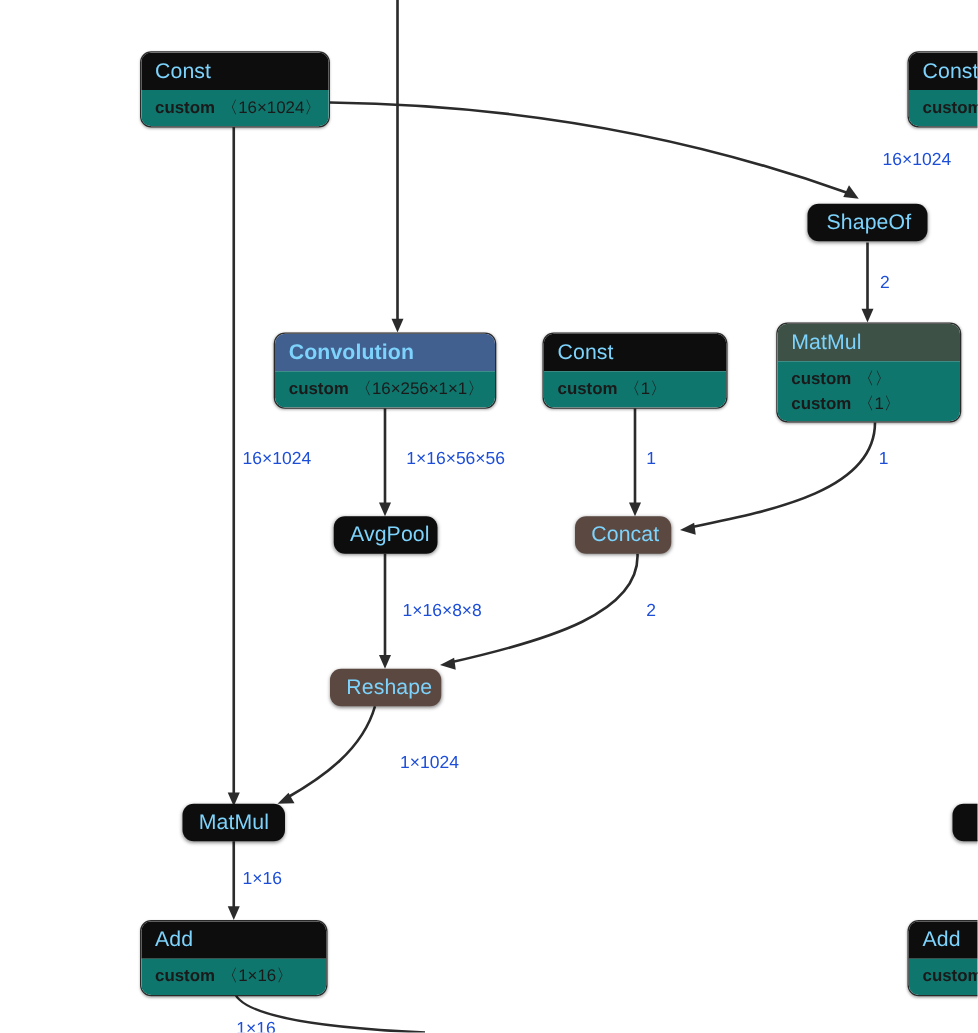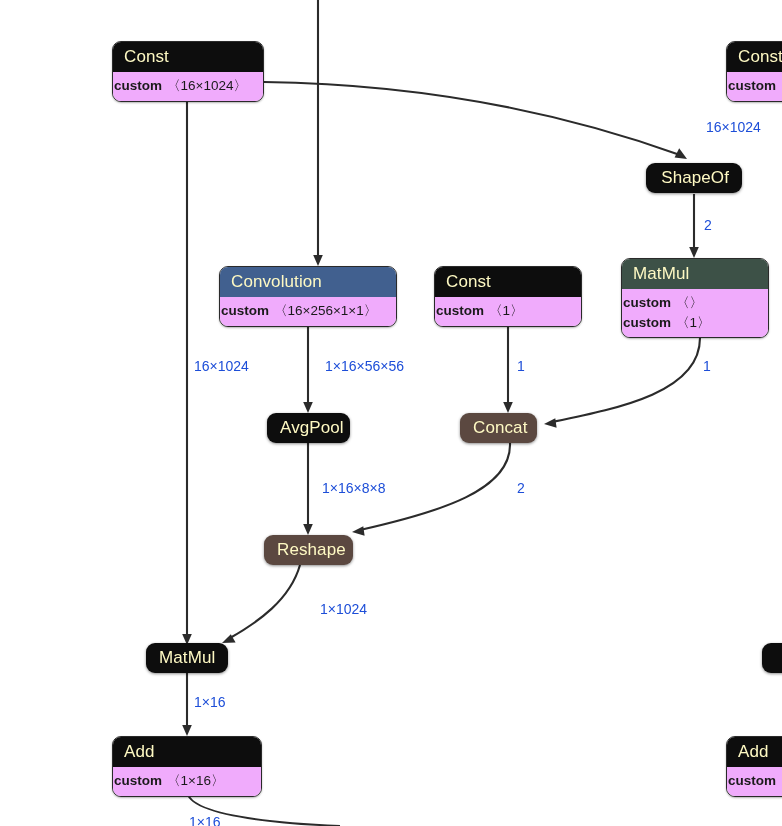--- a/index.html
+++ b/index.html
@@ -37,33 +37,33 @@
     background: #ffffff;
     border: 1.4px solid #2a2a2a;
     box-shadow: 0 1px 2px rgba(0,0,0,0.30);
   }
   .node.simple {
     border: none;
     box-shadow: 0 1px 3px rgba(0,0,0,0.45);
   }
   .node-title {
     font-size: 17px;
-    color: #fef9c3;
+    color: #7dd3fc;
     padding: 5px 11px 6px 11px;
     line-height: 1.12;
     white-space: nowrap;
     letter-spacing: 0.1px;
   }
   .node.simple .node-title {
     padding: 5px 13px 6px 13px;
     text-align: right;
   }
   .node-body {
-    background: #f0abfc;
-    padding: 4px 11px 5px 1px;
+    background: #0f766e;
+    padding: 4px 11px 5px 11px;
   }
   .attr-row {
     font-size: 13.5px;
     color: #1a1a1a;
     white-space: nowrap;
     line-height: 1.45;
   }
   .attr-key {
     font-weight: bold;
   }
@@ -172,21 +172,21 @@
         <span class="attr-key">custom</span>
       </div>
     </div>
   </div>
 
   <div class="node simple" style="left:646px; top:163px; width:96px; background:#0d0d0d;">
     <div class="node-title">ShapeOf</div>
   </div>
 
   <div class="node" style="left:219px; top:266px; width:178px;">
-    <div class="node-title" style="background:#41608f;">Convolution</div>
+    <div class="node-title" style="background:#41608f;font-weight:bold;">Convolution</div>
     <div class="node-body">
       <div class="attr-row">
         <span class="attr-key">custom</span><span class="attr-val">〈16×256×1×1〉</span>
       </div>
     </div>
   </div>
 
   <div class="node" style="left:434px; top:266px; width:148px;">
     <div class="node-title" style="background:#0d0d0d;">Const</div>
     <div class="node-body">

